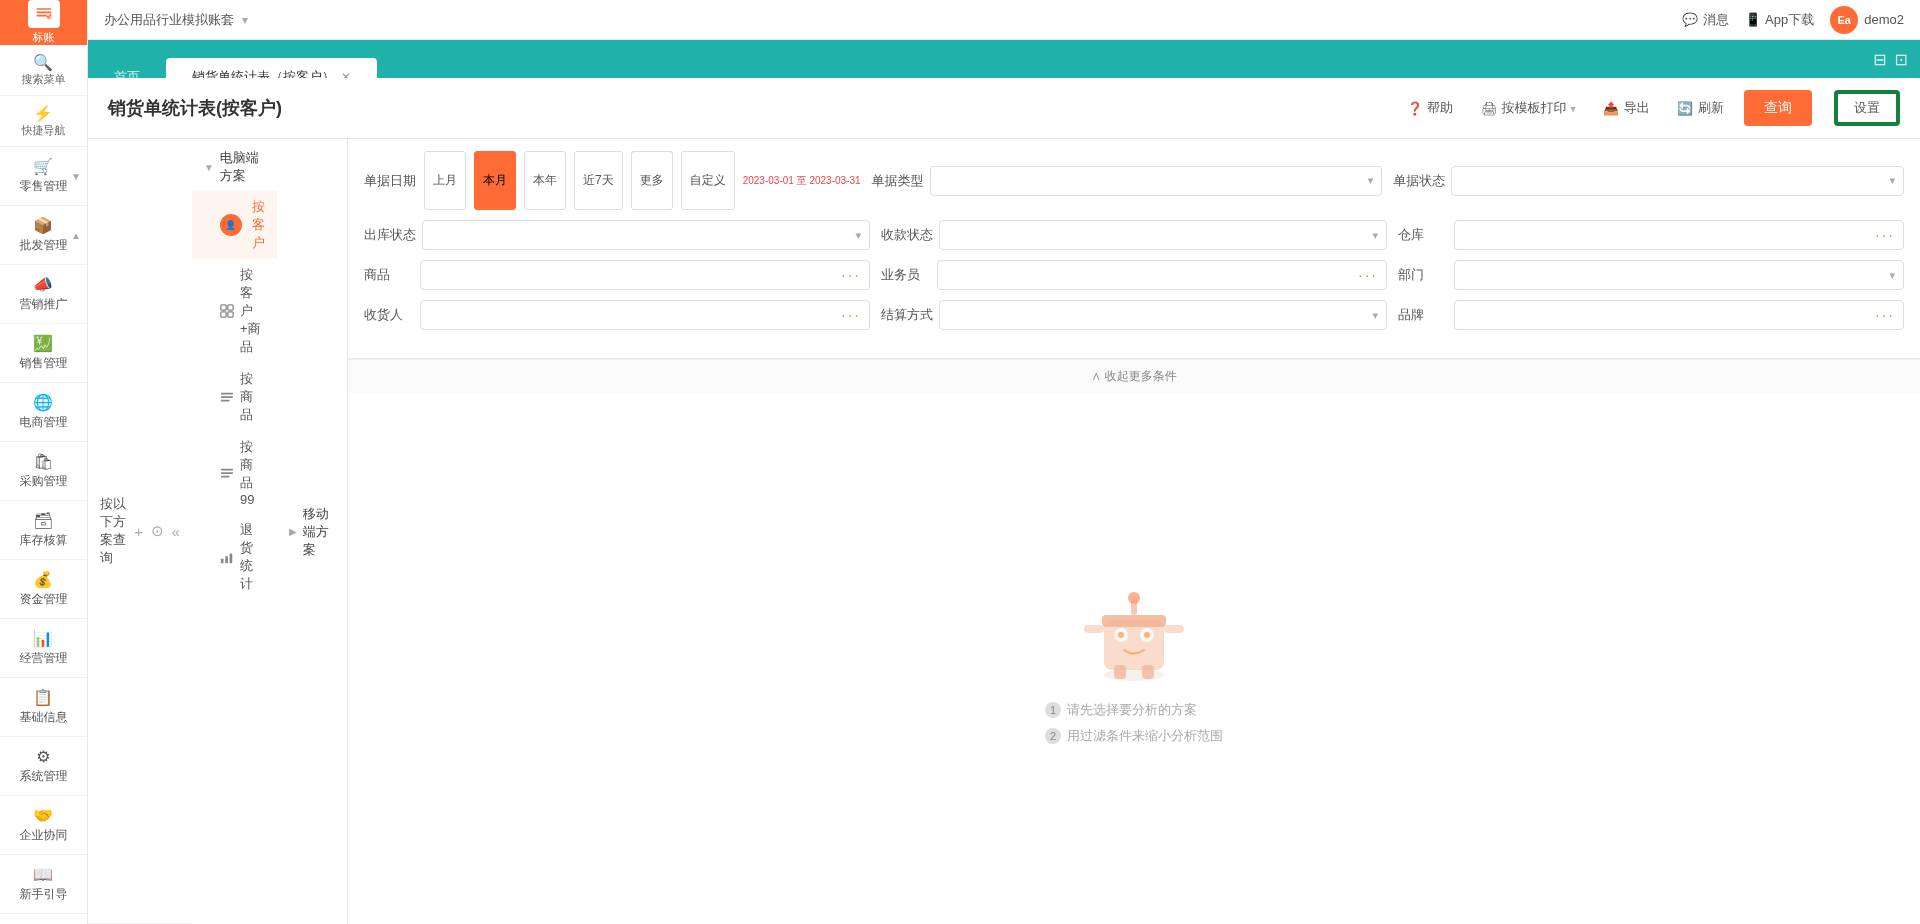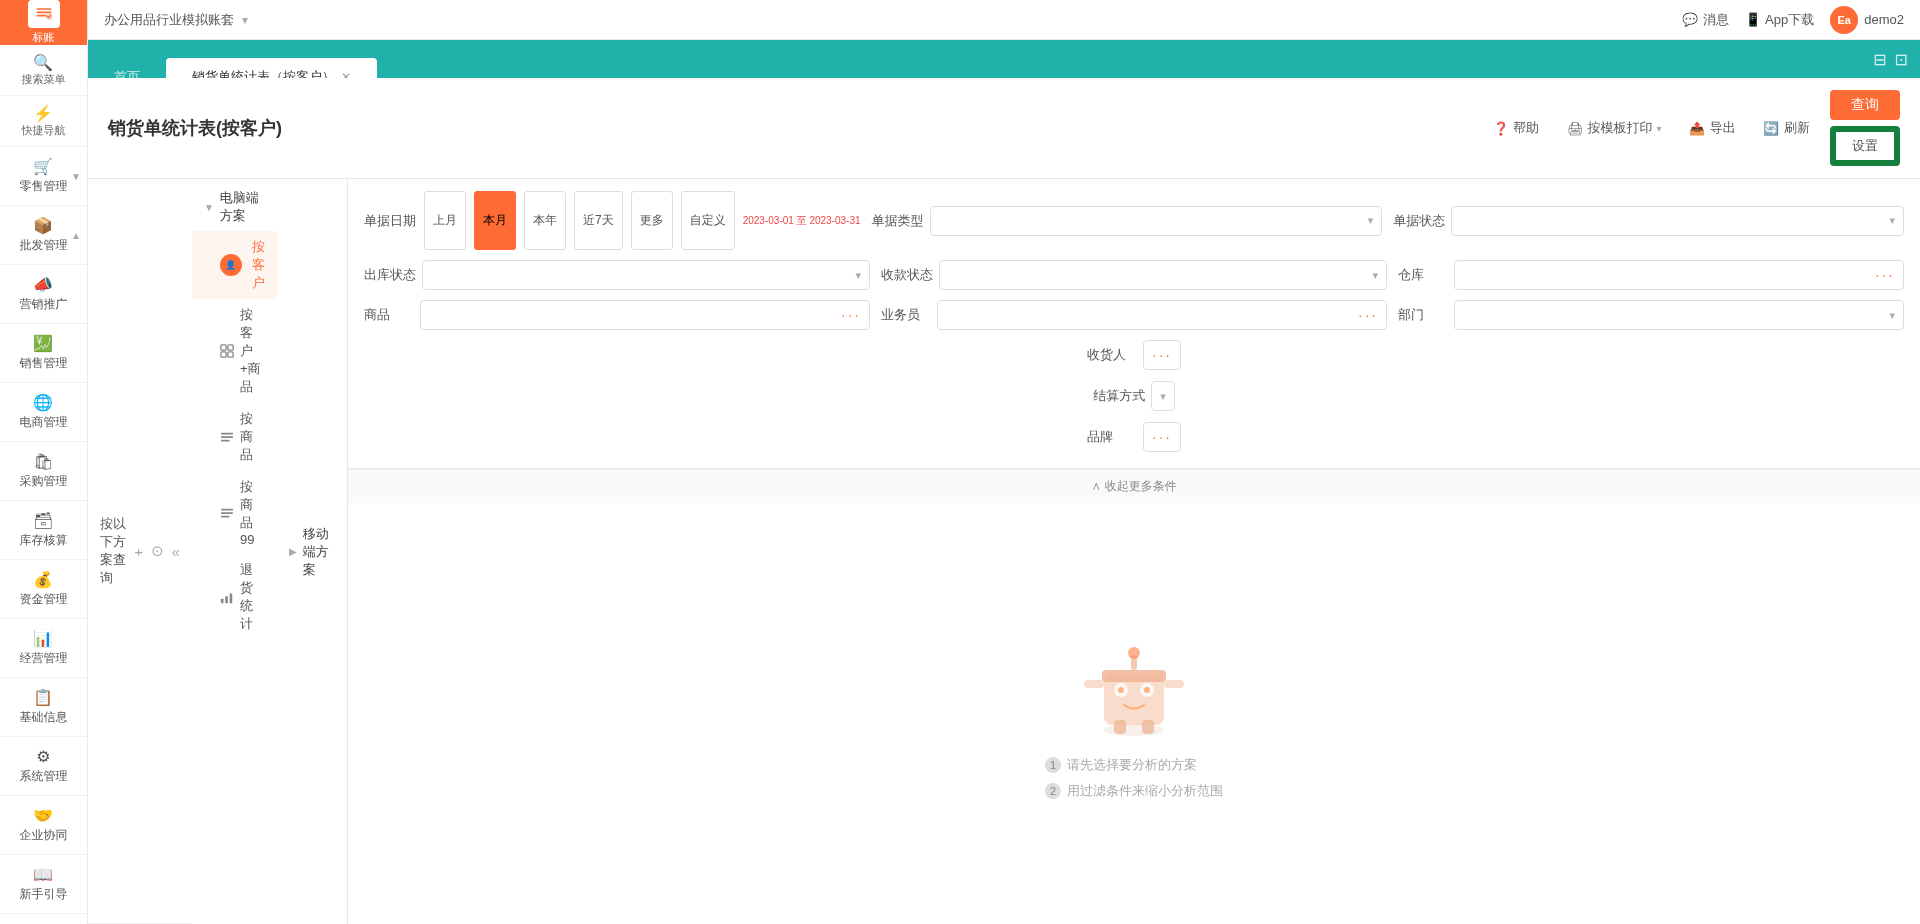--- a/index.html
+++ b/index.html
@@ -213,21 +213,21 @@
       border: none;
       padding: 6px 20px;
       border-radius: 4px;
       font-size: 14px;
       cursor: pointer;
       font-family: inherit;
     }
     .btn-setting {
       background: #fff;
       color: #555;
-      border: 6px solid #15803d;
+      border: 4px solid #15803d;
       padding: 5px 16px;
       border-radius: 4px;
       font-size: 13px;
       cursor: pointer;
       font-family: inherit;
     }
 
     
     .content-body {
       flex: 1;
@@ -334,21 +334,21 @@
       padding: 12px 16px;
       border-bottom: 1px solid #e8e8e8;
     }
 
     .filter-row {
       display: flex;
       align-items: center;
       margin-bottom: 10px;
       gap: 11px;
     }
-    .filter-row:last-child { margin-bottom: 4px; flex-direction: column; }
+    .filter-row:last-child { margin-bottom: 16px; }
 
     .filter-item {
       display: flex;
       align-items: center;
       gap: 6px;
       flex: 1;
     }
     .filter-label {
       font-size: 13px;
       color: #555;
@@ -594,21 +594,21 @@
           <span style="font-size:10px; color:#aaa;">▾</span>
         </div>
         <div class="action-btn">
           <span>📤</span>
           <span>导出</span>
         </div>
         <div class="action-btn">
           <span>🔄</span>
           <span>刷新</span>
         </div>
-        <div style="display:flex; flex-direction:column; gap:6px;">
+        <div style="display:flex; flex-direction:row; gap:22px;">
           <button class="btn-query">查询</button>
           <button class="btn-setting">设置</button>
         </div>
       </div>
     </div>
 
     <div class="content-body">
 
       <div class="scheme-panel">
         <div class="scheme-header">

